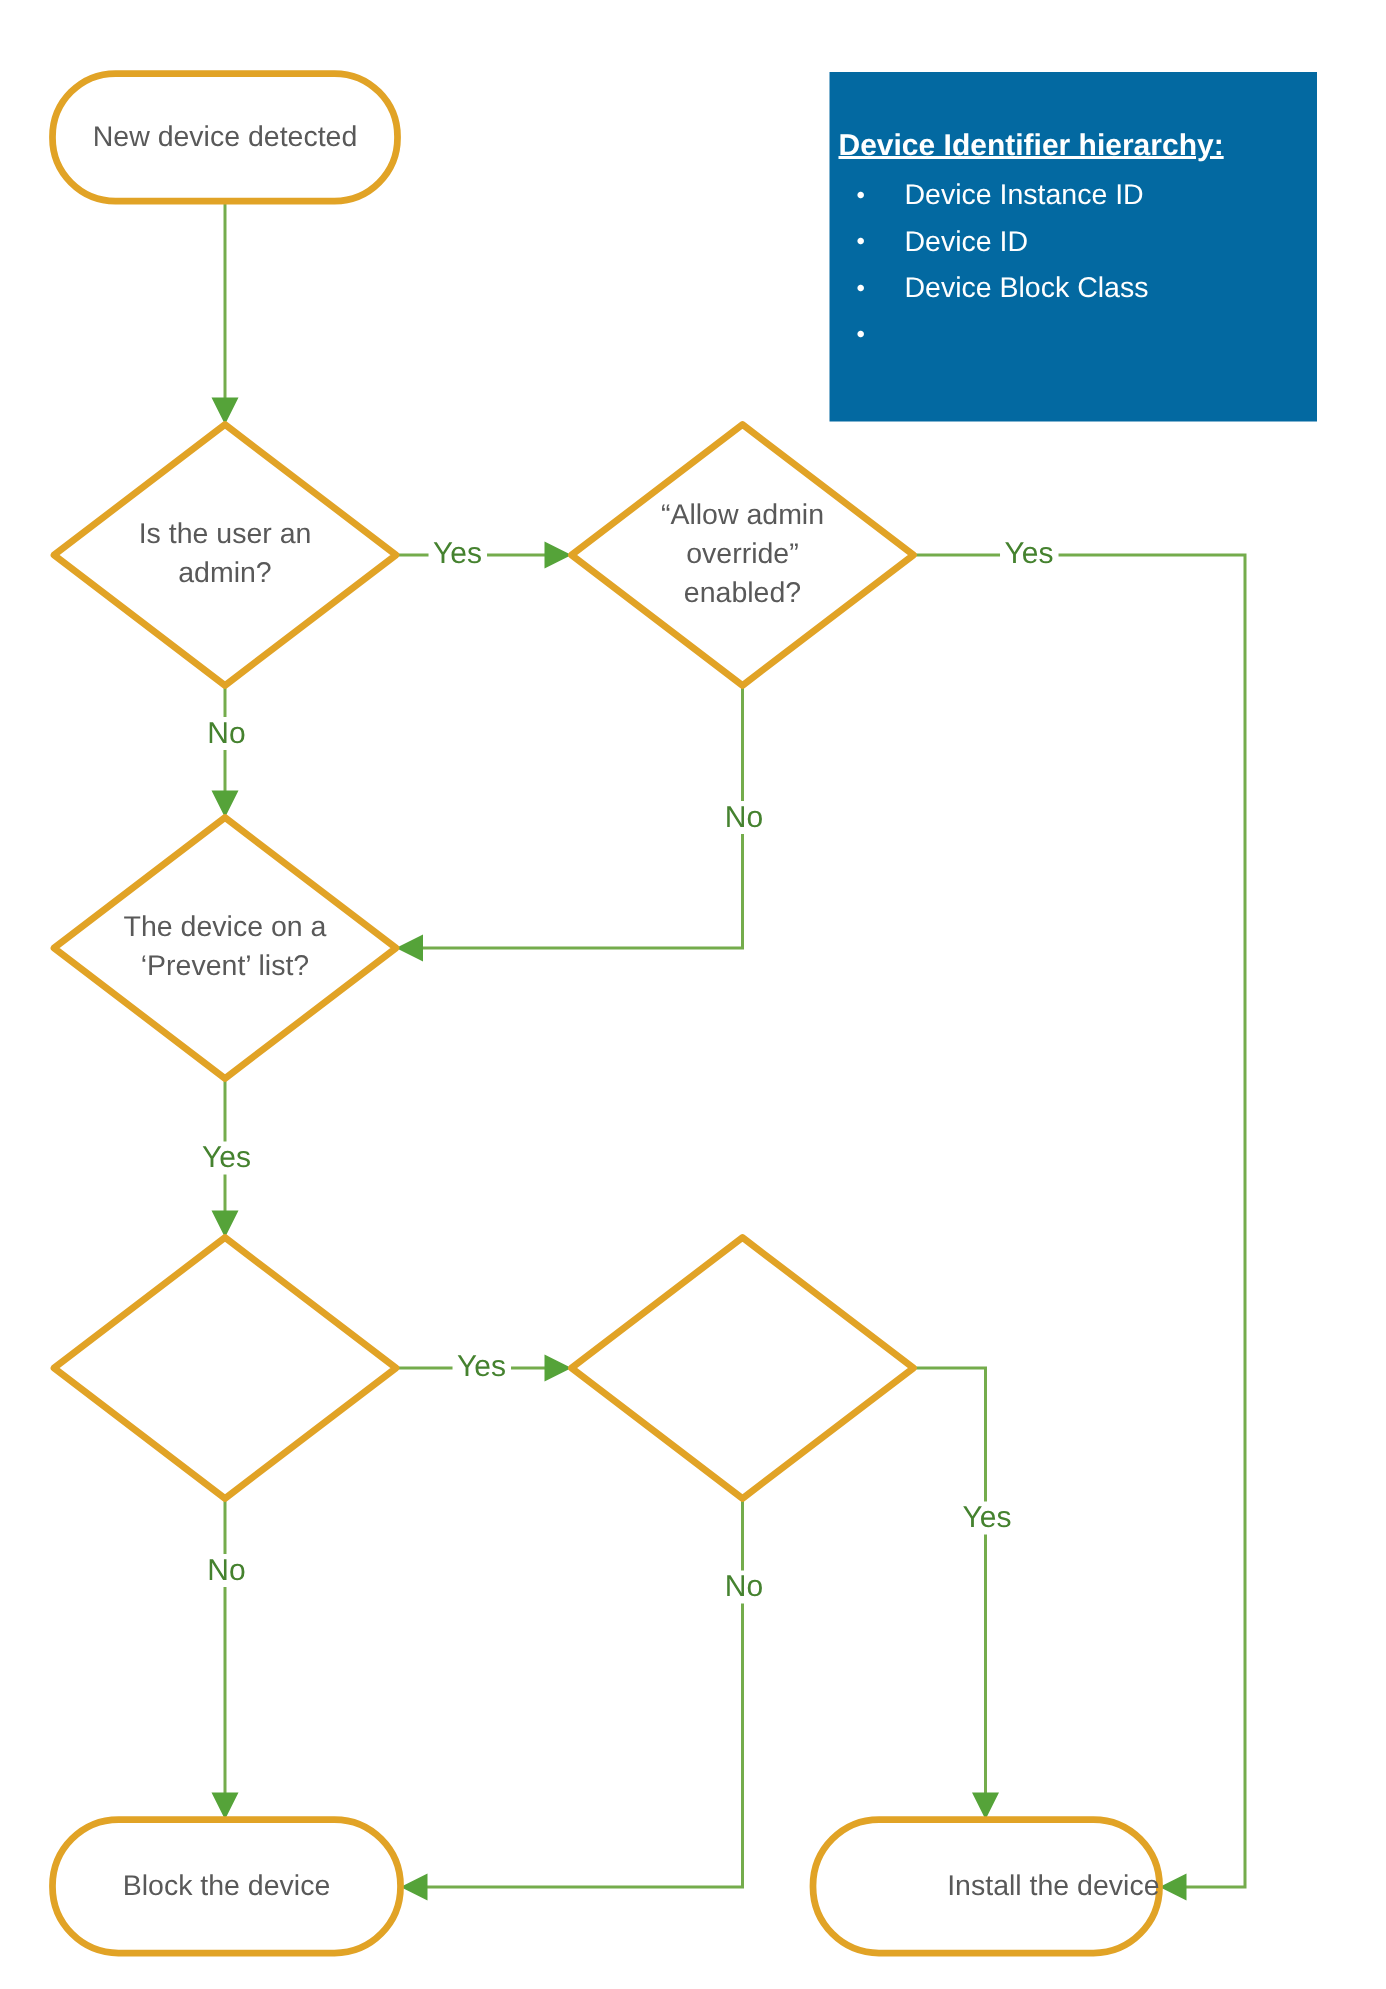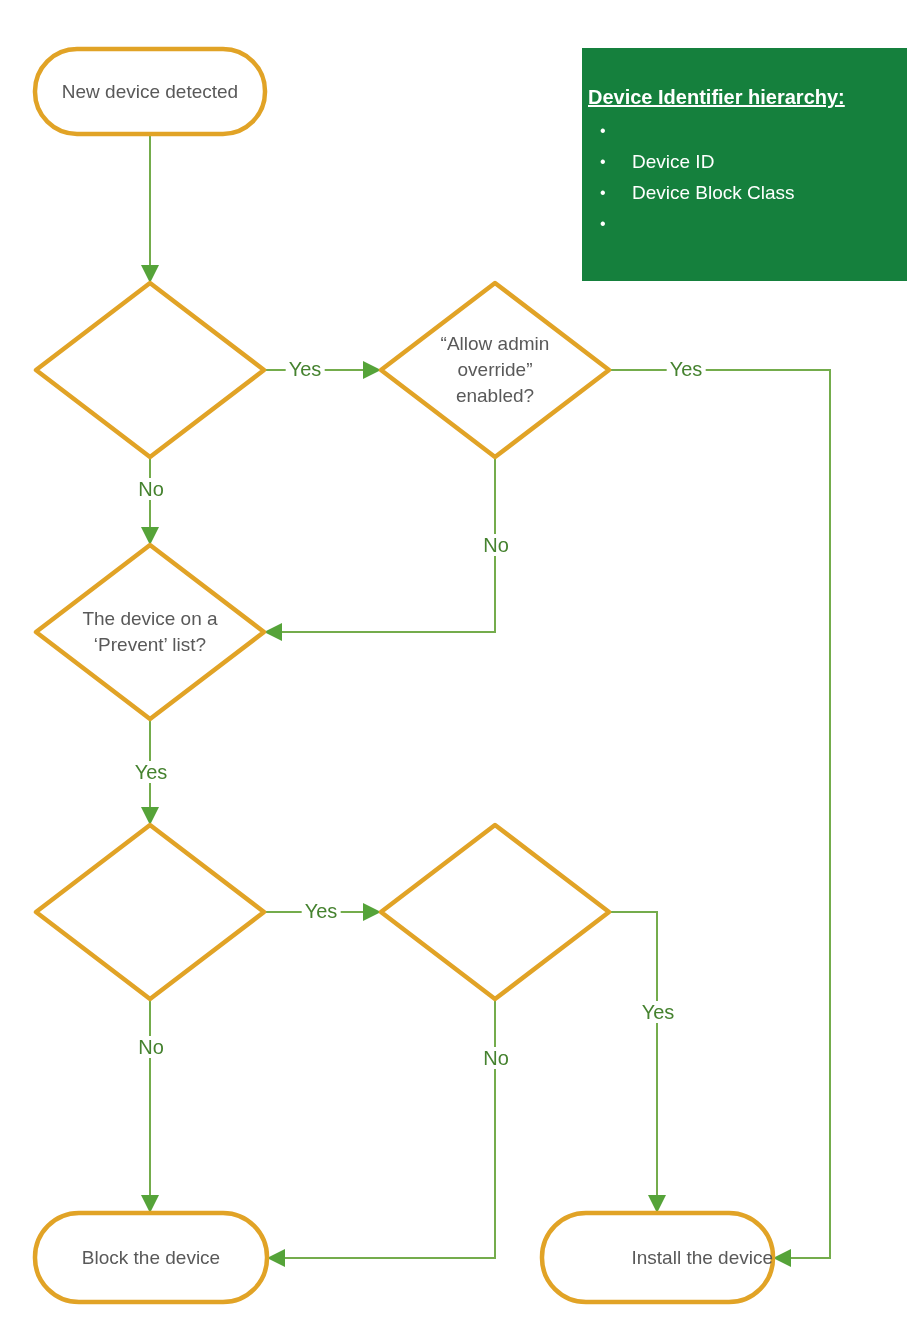--- a/index.html
+++ b/index.html
@@ -29,24 +29,23 @@
     background:#ffffff;
     color:#45822F;
     font-size:20px;line-height:22px;
     padding:0 3px;
     white-space:nowrap;
   }
   .legend{
     position:absolute;
     left:553px;top:48px;width:325px;height:233px;
     box-sizing:border-box;
-    background:#15803d;
+    background:#0369a1;
     color:#ffffff;
     padding:38px 6px 0 6px;
-    margin-left:29px;
   }
   .legend-title{
     font-size:20px;font-weight:bold;
     text-decoration:underline;
     margin:0 0 6px 0;
   }
   .legend-item{
     display:flex;
     font-size:19px;line-height:31px;
   }
@@ -92,20 +91,23 @@
     <polygon class="node-shape diamond" points="150,545 264,632 150,719 36,632"></polygon>
     <polygon class="node-shape diamond" points="150,825 264,912 150,999 36,912"></polygon>
     <polygon class="node-shape diamond" points="495,825 609,912 495,999 381,912"></polygon>
     <rect class="node-shape" x="35" y="1213" width="232" height="89" rx="44" ry="44"></rect>
     <rect class="node-shape" x="542" y="1213" width="231" height="89" rx="44" ry="44"></rect>
   </svg>
 
   <div class="node-label" style="left:35px;top:49px;width:230px;height:85px;">
     <span>New device detected</span>
   </div>
+  <div class="node-label" style="left:36px;top:283px;width:228px;height:174px;">
+    <span style="width:145px;">Is the user an admin?</span>
+  </div>
   <div class="node-label" style="left:381px;top:283px;width:228px;height:174px;">
     <span style="width:132px;">“Allow admin override” enabled?</span>
   </div>
   <div class="node-label" style="left:36px;top:545px;width:228px;height:174px;">
     <span style="width:152px;">The device on a ‘Prevent’ list?</span>
   </div>
   <div class="node-label" style="left:35px;top:1213px;width:232px;height:89px;">
     <span>Block the device</span>
   </div>
   <div class="node-label" style="left:542px;top:1213px;width:231px;height:89px;justify-content:flex-end;">
@@ -119,20 +121,21 @@
   <div class="edge-label" style="left:151px;top:772px;">Yes</div>
   <div class="edge-label" style="left:321px;top:911px;">Yes</div>
   <div class="edge-label" style="left:151px;top:1047px;">No</div>
   <div class="edge-label" style="left:496px;top:1058px;">No</div>
   <div class="edge-label" style="left:658px;top:1012px;">Yes</div>
 
   <div class="legend">
     <div class="legend-title">Device Identifier hierarchy:</div>
     <div class="legend-item">
       <span class="legend-bullet">•</span>
+      <span>Device Instance ID</span>
     </div>
     <div class="legend-item">
       <span class="legend-bullet">•</span>
       <span>Device ID</span>
     </div>
     <div class="legend-item">
       <span class="legend-bullet">•</span>
       <span>Device Block Class</span>
     </div>
     <div class="legend-item">

